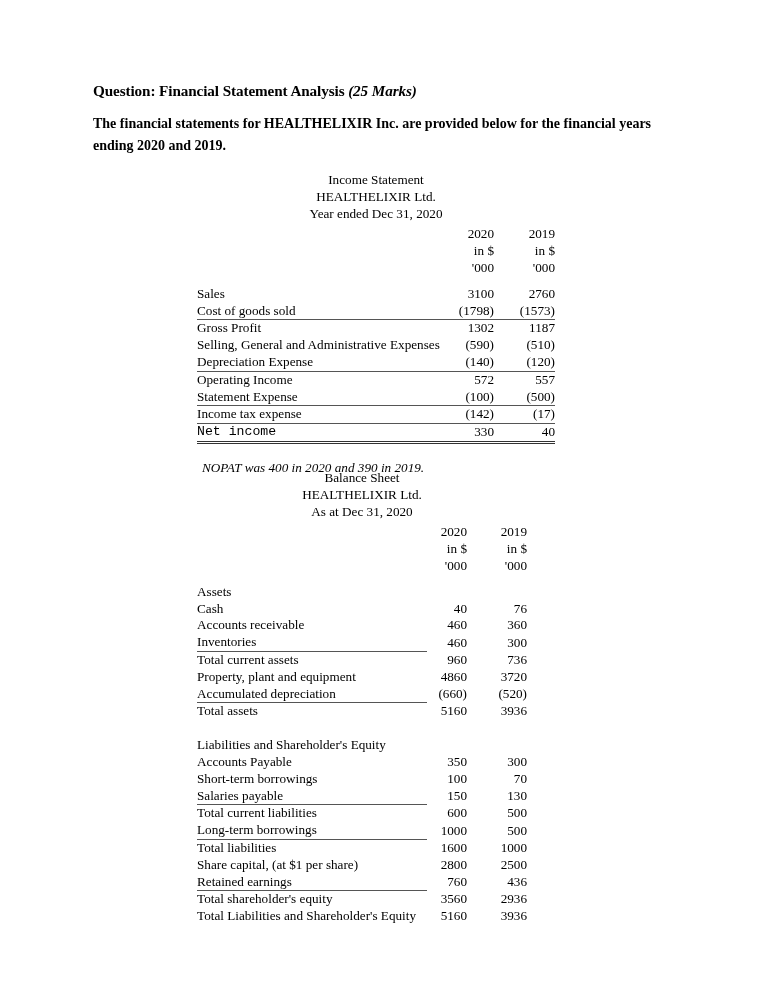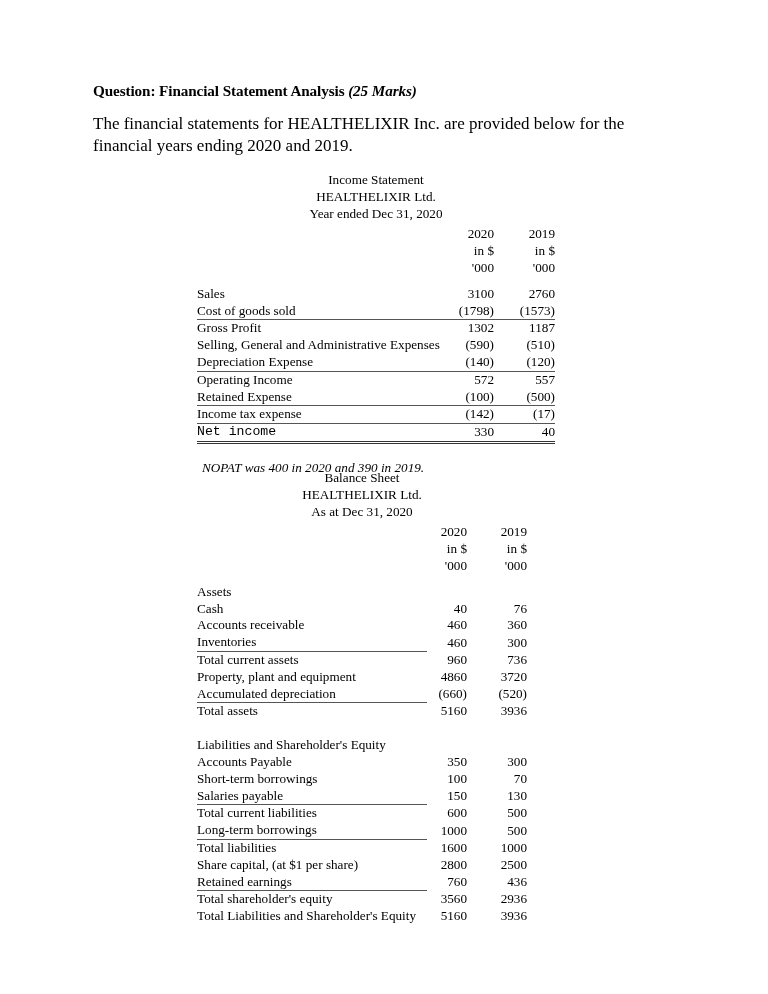--- a/index.html
+++ b/index.html
@@ -35,23 +35,24 @@
   }
   .qheading .marks {
     font-style: italic;
   }
 
   .intro {
     position: absolute;
     left: 93px;
     top: 113px;
     width: 578px;
-    font-size: 17px;
+    font-size: 14px;
     line-height: 21.5px;
     text-align: left;
+    font-weight: bold;
   }
 
   
   .stmt {
     position: absolute;
     font-size: 13.2px;
   }
   .stmt-title {
     text-align: center;
     line-height: 16.8px;
@@ -195,21 +196,21 @@
             <td class="label">Depreciation Expense</td>
             <td class="num">(140)</td>
             <td class="num">(120)</td>
           </tr>
           <tr class="">
             <td class="label">Operating Income</td>
             <td class="num">572</td>
             <td class="num">557</td>
           </tr>
           <tr class="rule-full">
-            <td class="label">Retained Expense</td>
+            <td class="label">Statement Expense</td>
             <td class="num">(100)</td>
             <td class="num">(500)</td>
           </tr>
           <tr class="rule-full">
             <td class="label">Income tax expense</td>
             <td class="num">(142)</td>
             <td class="num">(17)</td>
           </tr>
           <tr class="double-full topline-label">
             <td class="label">Net income</td>

